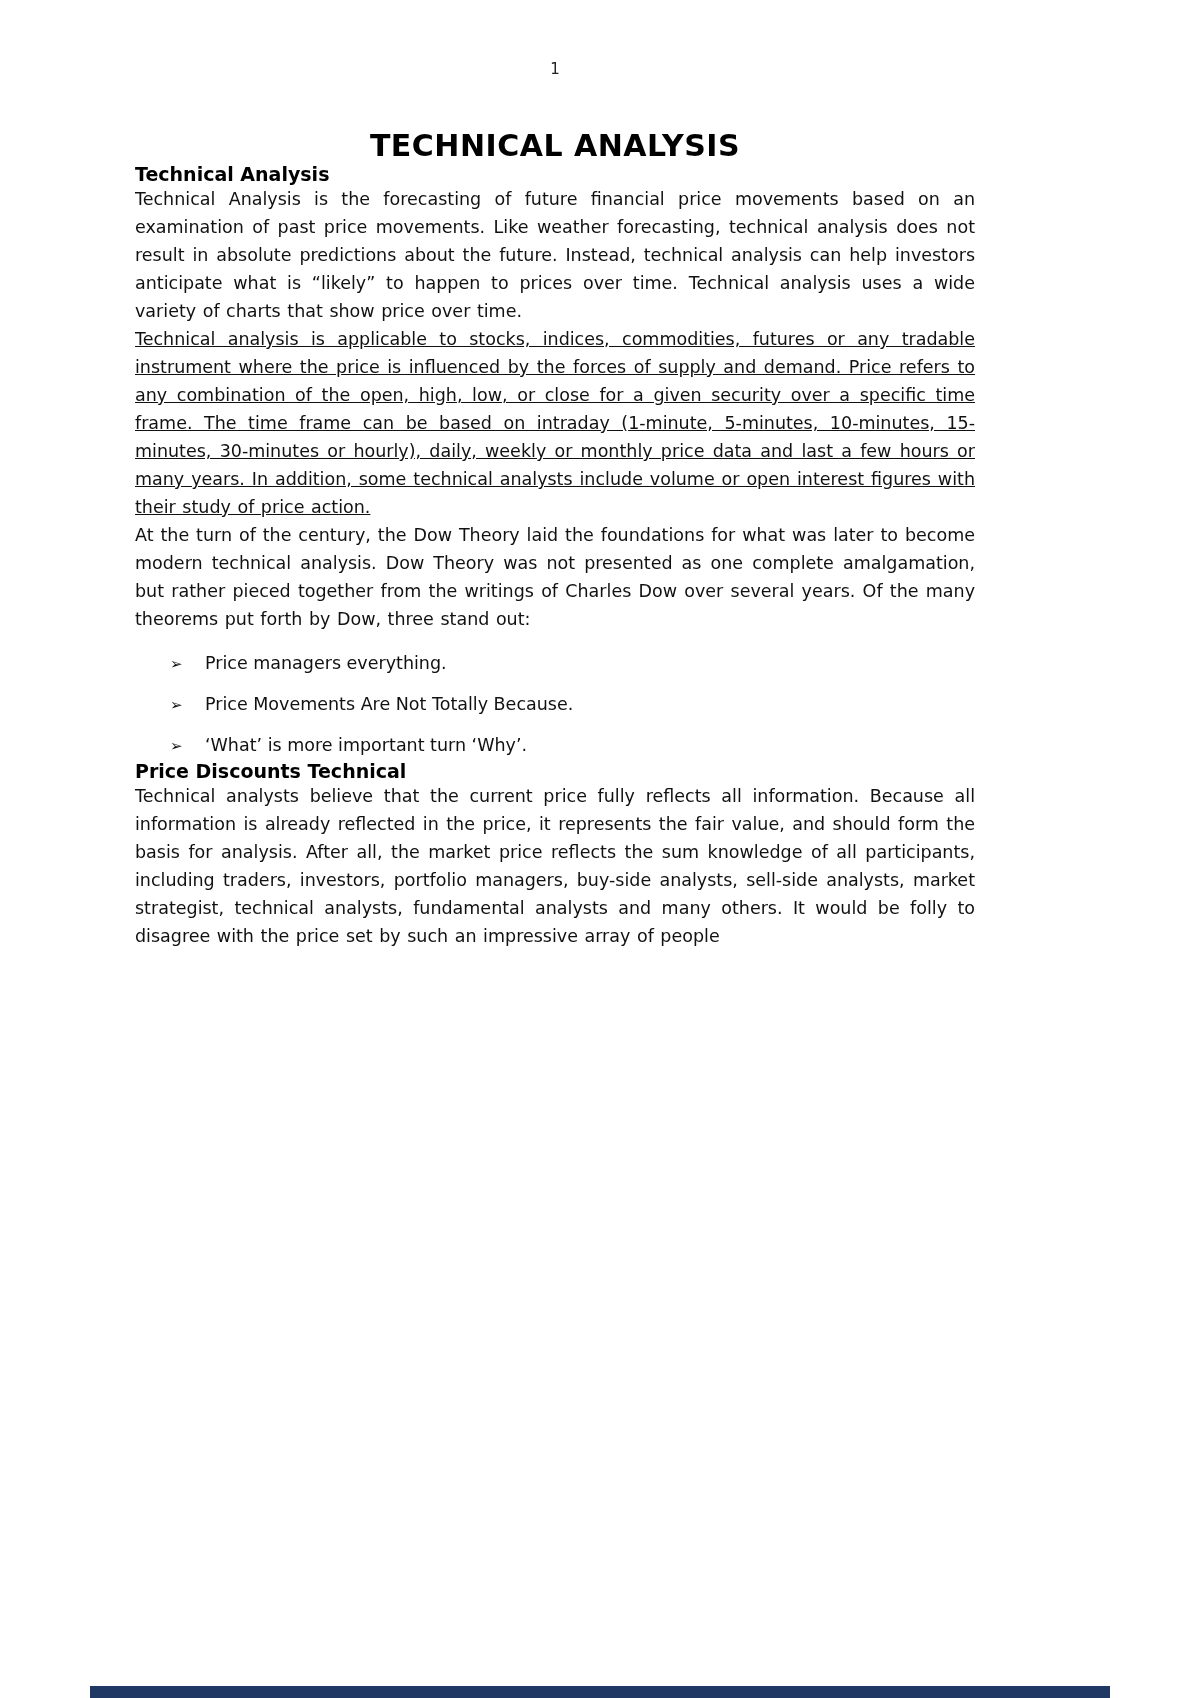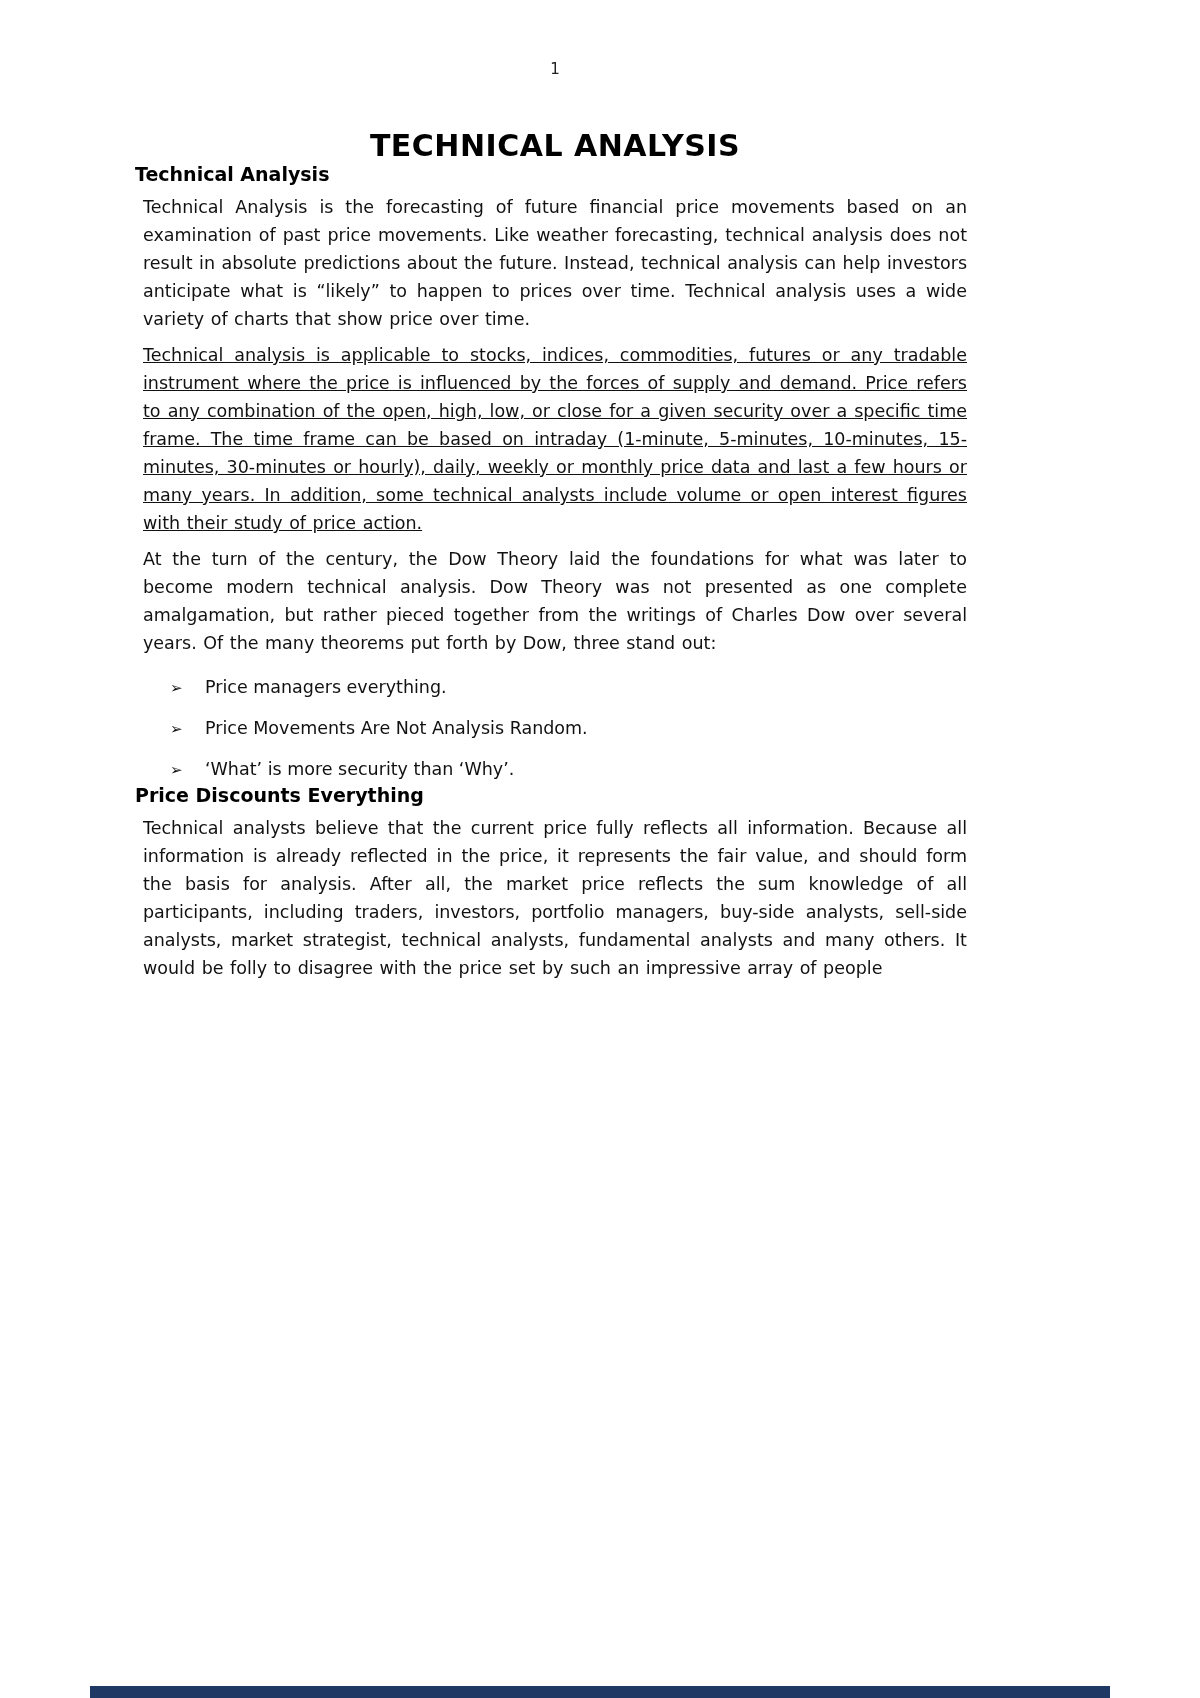--- a/index.html
+++ b/index.html
@@ -42,21 +42,21 @@
     color: #000;
     margin: 0;
   }
   .heading-1 { margin-top: 102px; }
   .heading-2 { margin-top: 58px; }
   .heading-3 { margin-top: 24px; }
   p.body-para {
     font-size: 17.5px;
     line-height: 28px;
     text-align: justify;
-    margin: 8px;
+    margin: 0;
     word-spacing: 1px;
     color: #111;
   }
   .mt-sm { margin-top: 12px; }
   .mt-md { margin-top: 18px; text-decoration: underline; }
   .mt-lg { margin-top: 22px; }
   .indented { margin-left: 70px; }
   ul.arrow-list {
     list-style: none;
     margin: 16px 0 0 0;
@@ -106,28 +106,28 @@
 
     <p class="body-para mt-sm">At the turn of the century, the Dow Theory laid the foundations for what was later to become modern technical analysis. Dow Theory was not presented as one complete amalgamation, but rather pieced together from the writings of Charles Dow over several years. Of the many theorems put forth by Dow, three stand out:</p>
 
     <ul class="arrow-list">
       <li>
         <span class="bullet-glyph">➢</span>
         <span>Price managers everything.</span>
       </li>
       <li>
         <span class="bullet-glyph">➢</span>
-        <span>Price Movements Are Not Analysis Random.</span>
+        <span>Price Movements Are Not Totally Because.</span>
       </li>
       <li>
         <span class="bullet-glyph">➢</span>
-        <span>‘What’ is more security than ‘Why’.</span>
+        <span>‘What’ is more important turn ‘Why’.</span>
       </li>
     </ul>
 
-    <h2 class="section-heading heading-3">Price Discounts Everything</h2>
+    <h2 class="section-heading heading-3">Price Discounts Technical</h2>
 
     <p class="body-para indented mt-lg">Technical analysts believe that the current price fully reflects all information. Because all information is already reflected in the price, it represents the fair value, and should form the basis for analysis. After all, the market price reflects the sum knowledge of all participants, including traders, investors, portfolio managers, buy-side analysts, sell-side analysts, market strategist, technical analysts, fundamental analysts and many others. It would be folly to disagree with the price set by such an impressive array of people</p>
 
   </div>
 
   <div class="footer-bar" style="background: rgb(31, 56, 100);"></div>
 </div>
 
 </body></html>

